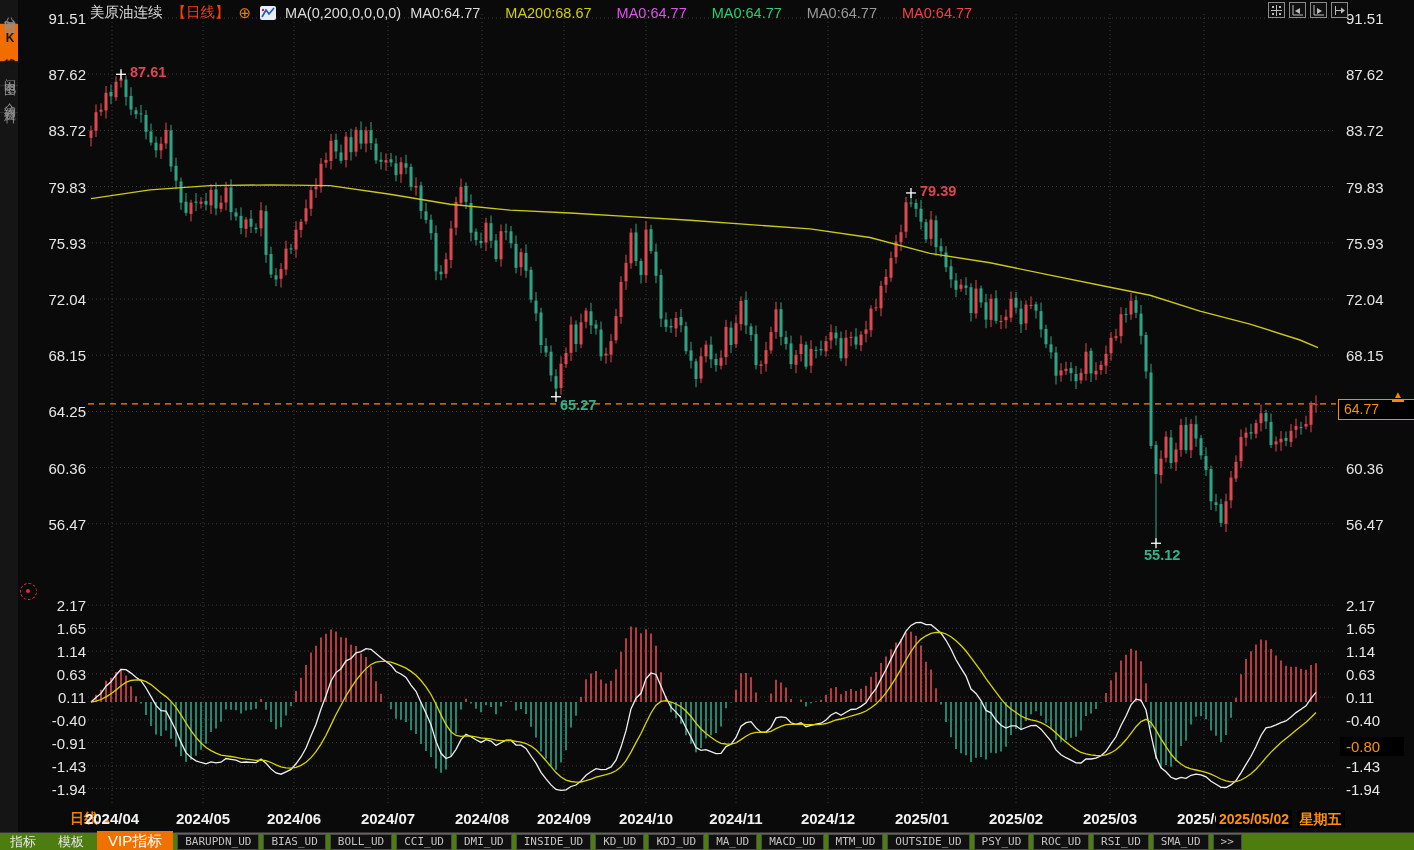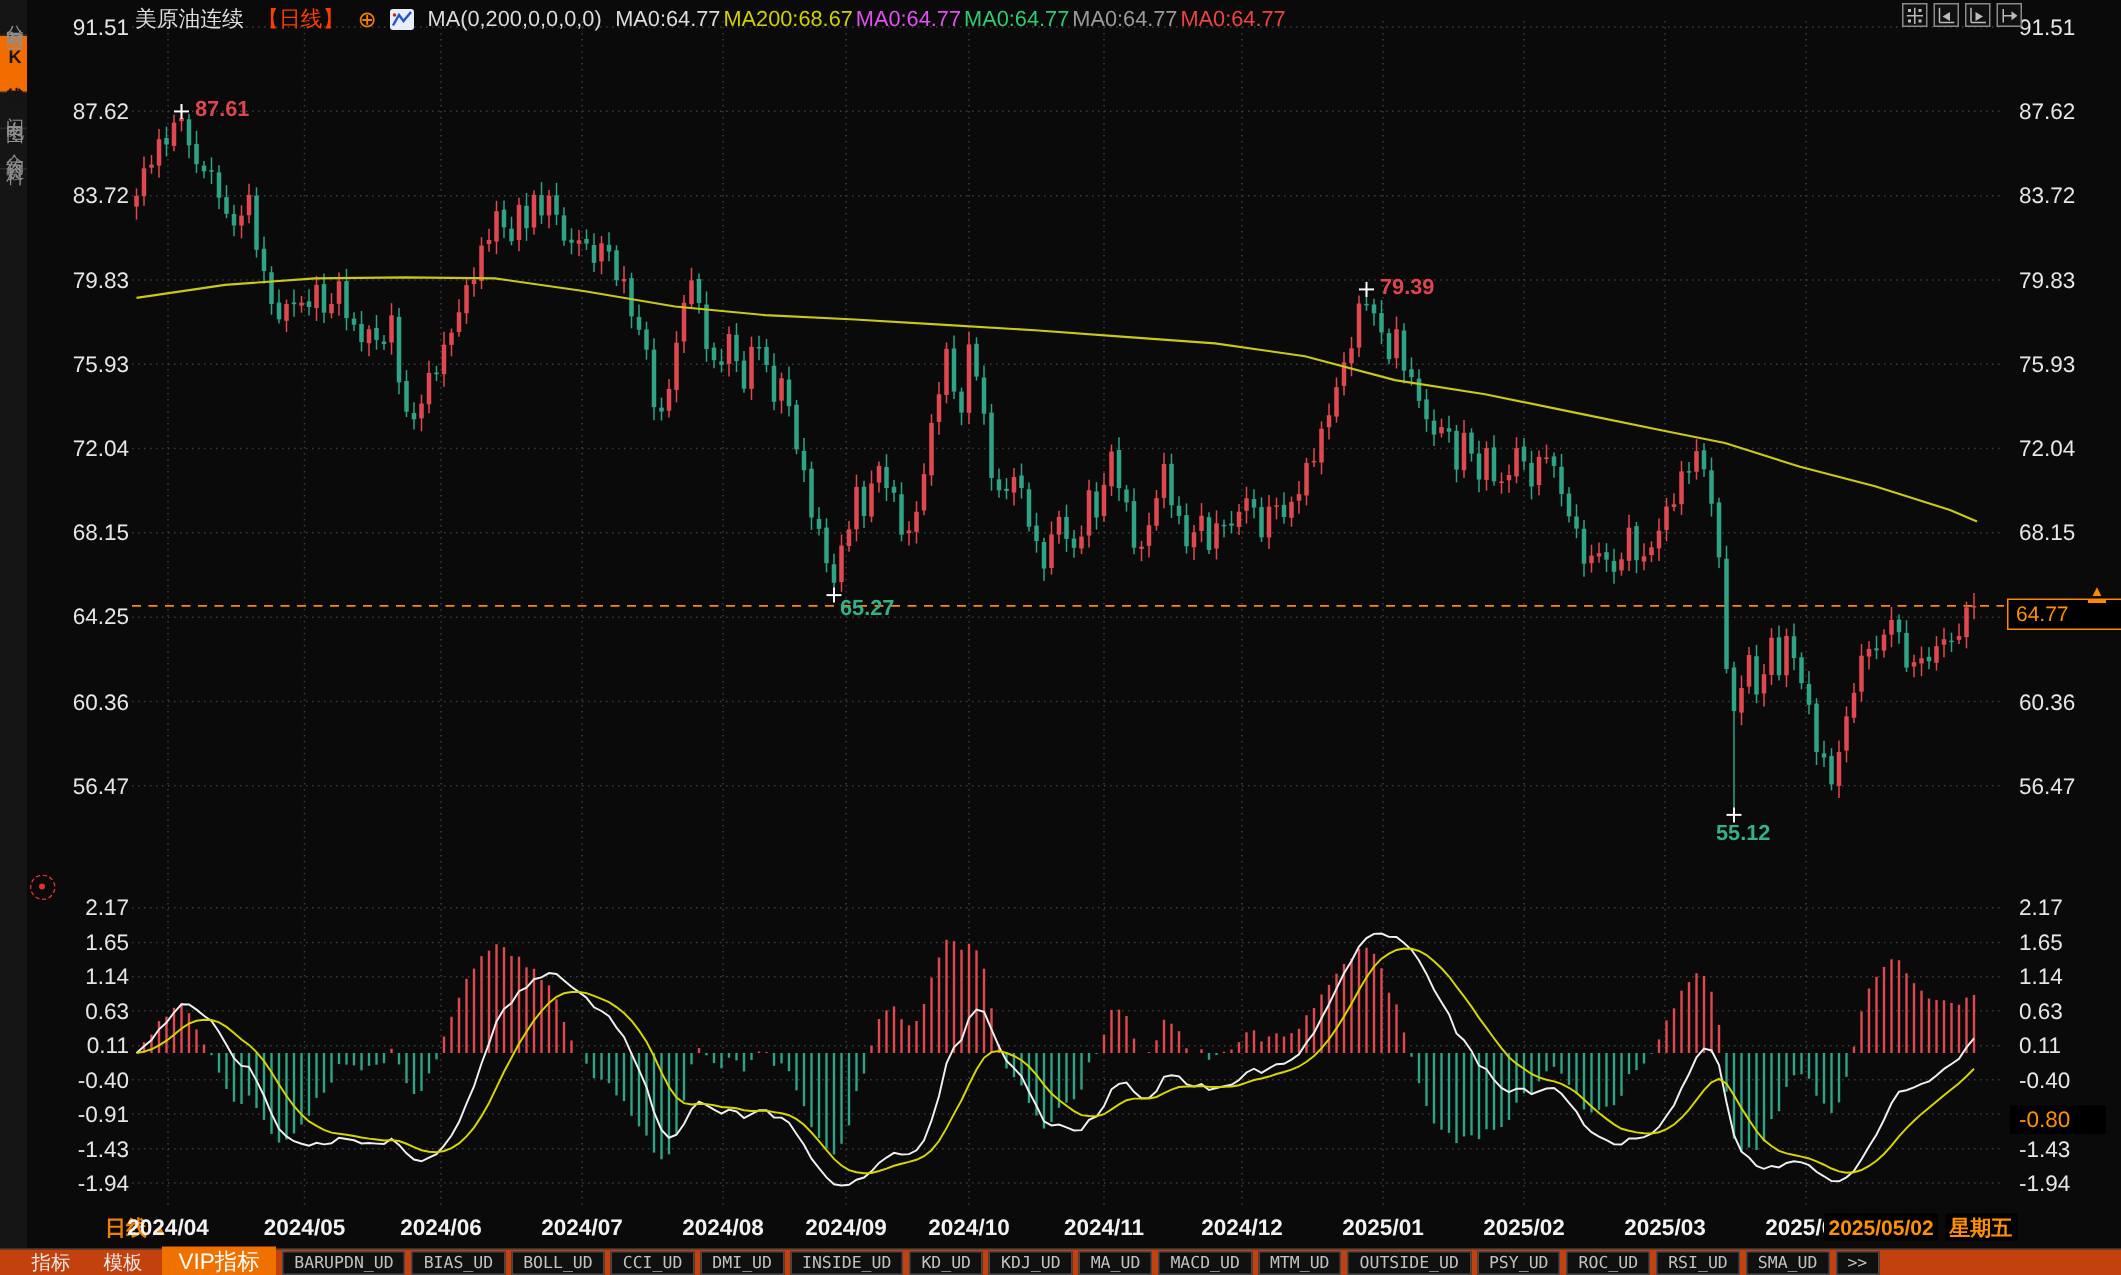--- a/index.html
+++ b/index.html
@@ -44,22 +44,22 @@
   
   #xaxis{position:absolute;left:0;top:808px;width:1344px;height:24px;z-index:4;}
   .xlab{position:absolute;top:2px;transform:translateX(-50%);font-size:15px;font-weight:bold;color:#f2f2f2;white-space:nowrap;}
   #period-label{position:absolute;left:70px;top:2px;color:#f08000;font-size:14px;font-weight:bold;white-space:nowrap;}
   #period-label .tri{font-size:10px;}
   #date-tag{position:absolute;left:1216px;top:2px;z-index:6;white-space:nowrap;}
   #date-tag span{background:#000;color:#ff9000;font-size:14px;font-weight:bold;padding:1px 3px;}
   #watermark{position:absolute;right:2px;top:786px;font-size:44px;color:#ccd1d7;z-index:5;
      font-family:"DejaVu Sans",sans-serif;letter-spacing:1px;line-height:46px;}
   
-  #tabbar{position:absolute;left:0;top:832px;width:1414px;height:18px;background:#c2410c;
-     border-top:1px solid #333;display:flex;align-items:center;gap:4px;padding-left:12px;z-index:7;box-sizing:border-box;}
+  #tabbar{position:absolute;left:0;top:832px;width:1414px;height:18px;background:#4d7c0f;
+     border-top:1px solid #333;display:flex;align-items:center;gap:4px;padding-left:1px;z-index:7;box-sizing:border-box;}
   .tab-plain{color:#e8e8e8;font-size:13px;padding:0 9px;cursor:pointer;}
   .tab-vip{background:#f07000;color:#fff;font-size:15px;padding:1px 11px;cursor:pointer;}
   .tab-ind{border:1px solid #4a4a4a;background:#101010;color:#c2c2c2;cursor:pointer;
      font-family:"DejaVu Sans Mono","Liberation Mono",monospace;font-size:11px;padding:0 7px;line-height:14px;text-align:center;}
 </style>
 </head>
 <body>
 
 <div id="app">
   <svg id="chart-svg" width="1414" height="850">
@@ -860,21 +860,21 @@
 
   <div id="titlebar">
     <span class="symbol">美原油连续</span>
     <span class="period">【日线】</span>
     <span class="plus">⊕</span>
     <span class="chart-ico"><svg width="16" height="14">
           <polyline points="2,11 6,4 9,8 14,2" fill="none" stroke="#2255cc" stroke-width="1.6"></polyline>
           <circle cx="3" cy="4" r="1.2" fill="#cc2222"></circle>
         </svg></span>
     <span class="maf">MA(0,200,0,0,0,0)</span>
-    <span id="ma-values" style="display:flex;gap:2px;">
+    <span id="ma-values" style="display:flex;gap:25px;">
         <span style="color: rgb(220, 220, 220);">MA0:64.77</span>
         <span style="color: rgb(207, 208, 0);">MA200:68.67</span>
         <span style="color: rgb(225, 81, 240);">MA0:64.77</span>
         <span style="color: rgb(46, 204, 113);">MA0:64.77</span>
         <span style="color: rgb(154, 154, 154);">MA0:64.77</span>
         <span style="color: rgb(239, 68, 68);">MA0:64.77</span>
       </span>
   </div>
 
   <div id="toolbar">

